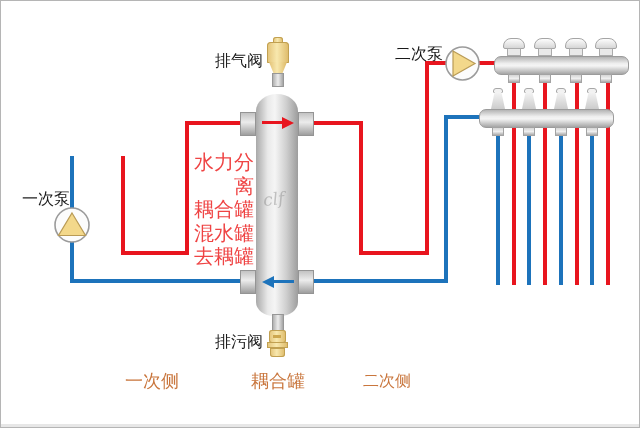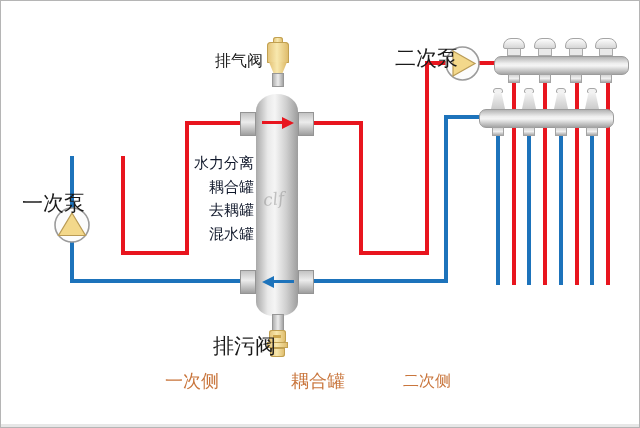--- a/index.html
+++ b/index.html
@@ -51,25 +51,25 @@
     filter:drop-shadow(0 0 0.7px #8f8f8f);
   }
   .vcap{width:10px;height:5px;border-radius:3px 3px 1px 1px;background:#f2f2f2;border:1px solid #a7a7a7;box-sizing:border-box;}
   .taper{clip-path:polygon(0 0,100% 0,73% 100%,27% 100%);filter:drop-shadow(0 0 0.6px #b99b56);}
   
   .arrow-head{width:0;height:0;position:absolute;z-index:2;}
   .head-right{border-top:6px solid transparent;border-bottom:6px solid transparent;border-left:12px solid var(--pipe-hot,#e8151e);}
   .head-left{border-top:6px solid transparent;border-bottom:6px solid transparent;border-right:12px solid var(--pipe-cold,#1d73bb);}
   .shaft{position:absolute;z-index:2;height:3px;}
   
-  .lbl{position:absolute;z-index:3;color:#1a1a1a;font-size:21px;white-space:nowrap;}
+  .lbl{position:absolute;z-index:3;color:#1a1a1a;font-size:16px;white-space:nowrap;}
   .lbl-right{text-align:right;}
   .tank-names{position:absolute;z-index:3;left:191px;top:150px;width:62px;text-align:right;
-    font-size:15px;line-height:23.5px;color:#0f172a;}
-  .zone{position:absolute;z-index:3;font-size:18px;color:var(--label-accent,#c9763d);white-space:nowrap;margin-left:40px;}
+    font-size:20px;line-height:23.5px;color:#ef4444;}
+  .zone{position:absolute;z-index:3;font-size:18px;color:var(--label-accent,#c9763d);white-space:nowrap;}
   .title{
     position:absolute;z-index:3;left:447px;top:356px;font-size:28px;font-weight:bold;
     color:var(--title-accent,#e2611f);letter-spacing:0px;white-space:nowrap;
   }
   .watermark{position:absolute;z-index:3;left:262px;top:188px;font-size:17px;font-style:italic;
     color:rgba(150,150,150,0.55);transform:rotate(-6deg);font-family:"DejaVu Serif",serif;}
   .bottom-strip{position:absolute;z-index:0;left:0;top:423px;width:640px;height:5px;background:#e7e7e7;}
   svg{display:block;}
 </style>
 </head>
@@ -172,22 +172,22 @@
   <div class="equip outlet" style="left:585px;top:126px;"></div>
 
   <div class="lbl lbl-right" style="left:212px;top:50px;width:50px;font-size:16px;">排气阀</div>
   <div class="lbl" style="left:394px;top:43px;">二次泵</div>
   <div class="lbl" style="left:21px;top:188px;">一次泵</div>
   <div class="lbl lbl-right" style="left:212px;top:331px;width:50px;">排污阀</div>
 
   <div class="tank-names">
     <div>水力分离</div>
     <div>耦合罐</div>
+    <div>混水罐</div>
     <div>去耦罐</div>
-    <div>混水罐</div>
   </div>
 
   <div class="watermark">clf</div>
 
   <div class="zone" style="left:124px;top:368px;">一次侧</div>
   <div class="zone" style="left:250px;top:368px;">耦合罐</div>
   <div class="zone" style="left:362px;top:370px;font-size:16px;">二次侧</div>
 </div>
 
 </body></html>

